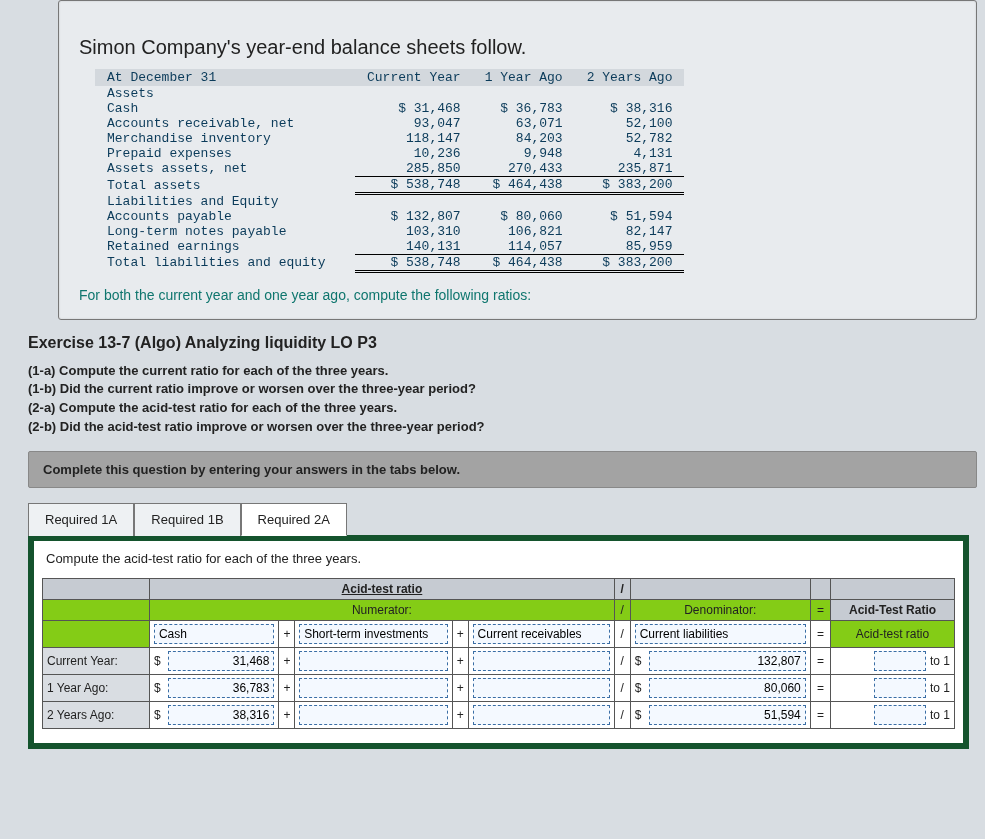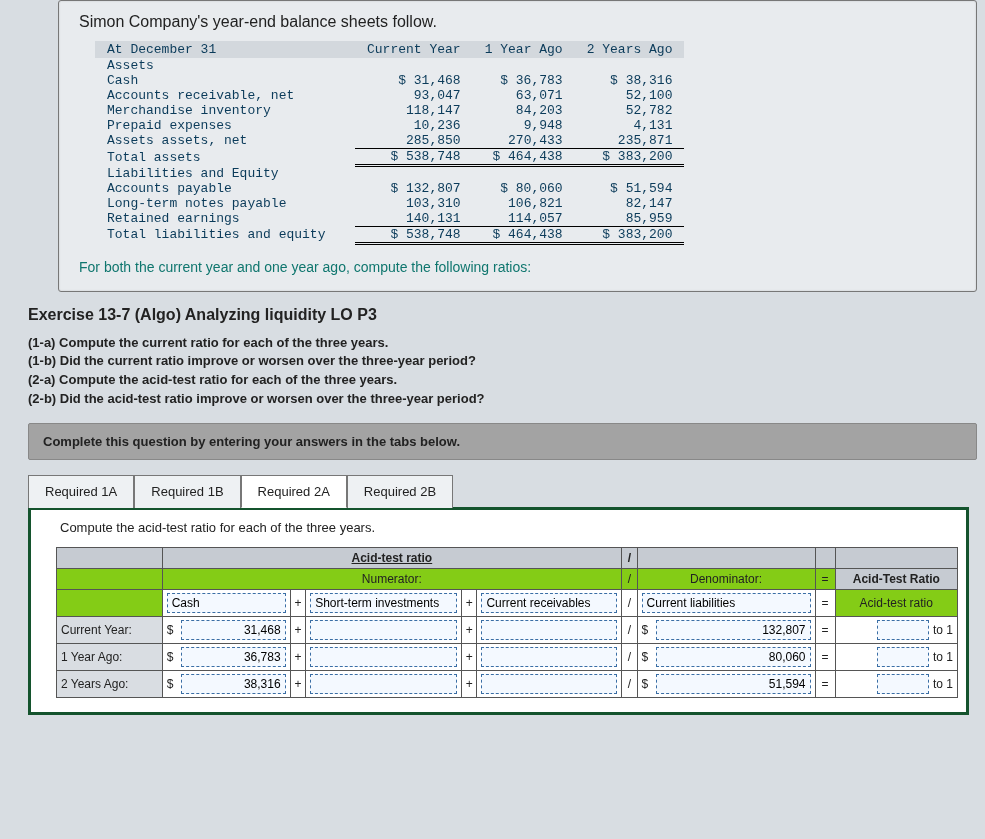--- a/index.html
+++ b/index.html
@@ -13,21 +13,21 @@
     width: 985px;
   }
   .panel {
     background: #e8ebee;
     border: 1px solid #777;
     border-radius: 3px;
     padding: 12px 20px 16px 20px;
     margin: 0 0 14px 50px;
     box-shadow: inset 0 0 2px rgba(0,0,0,.15);
   }
-  .intro { font-size: 16px; margin-bottom: 10px; }
+  .intro { font-size: 20px; margin-bottom: 10px; margin-top: 23px; }
   .bs-wrap { margin-left: 16px; }
   table.bs {
     font-family: "Courier New", monospace;
     font-size: 13px;
     border-collapse: collapse;
     color: #0b3b5a;
   }
   table.bs th {
     font-weight: normal;
     text-align: right;
@@ -70,23 +70,23 @@
     position: relative;
     top: 1px;
   }
   .tab.active {
     background: #fff;
     border-bottom: 1px solid #fff;
     z-index: 2;
   }
   .tab-content {
     background: #fff;
-    border: 3px solid #14532d;
+    border: 6px solid #14532d;
     margin: 0 8px 0 20px;
-    padding: 10px 8px 14px 25px;
+    padding: 10px 8px 14px 8px;
   }
   .tc-title { font-size: 13px; margin: 0 0 12px 4px; }
   table.work {
     border-collapse: collapse;
     width: 100%;
     font-size: 12px;
     table-layout: fixed;
   }
   table.work th, table.work td {
     border: 1px solid #555;
@@ -223,21 +223,20 @@
   <div><b>(2-a) Compute the acid-test ratio for each of the three years.</b></div>
   <div><b>(2-b) Did the acid-test ratio improve or worsen over the three-year period?</b></div>
 </div>
 
 <div class="instr-panel">Complete this question by entering your answers in the tabs below.</div>
 
 <div class="tabs">
   <div class="tab">Required 1A</div>
   <div class="tab">Required 1B</div>
   <div class="tab active">Required 2A</div>
-  <div class="tab">Required 2B</div>
 </div>
 
 <div class="tab-content">
   <div class="tc-title">Compute the acid-test ratio for each of the three years.</div>
 
   <table class="work">
     <colgroup>
       <col style="width:95px">
       <col style="width:115px">
       <col style="width:14px">

